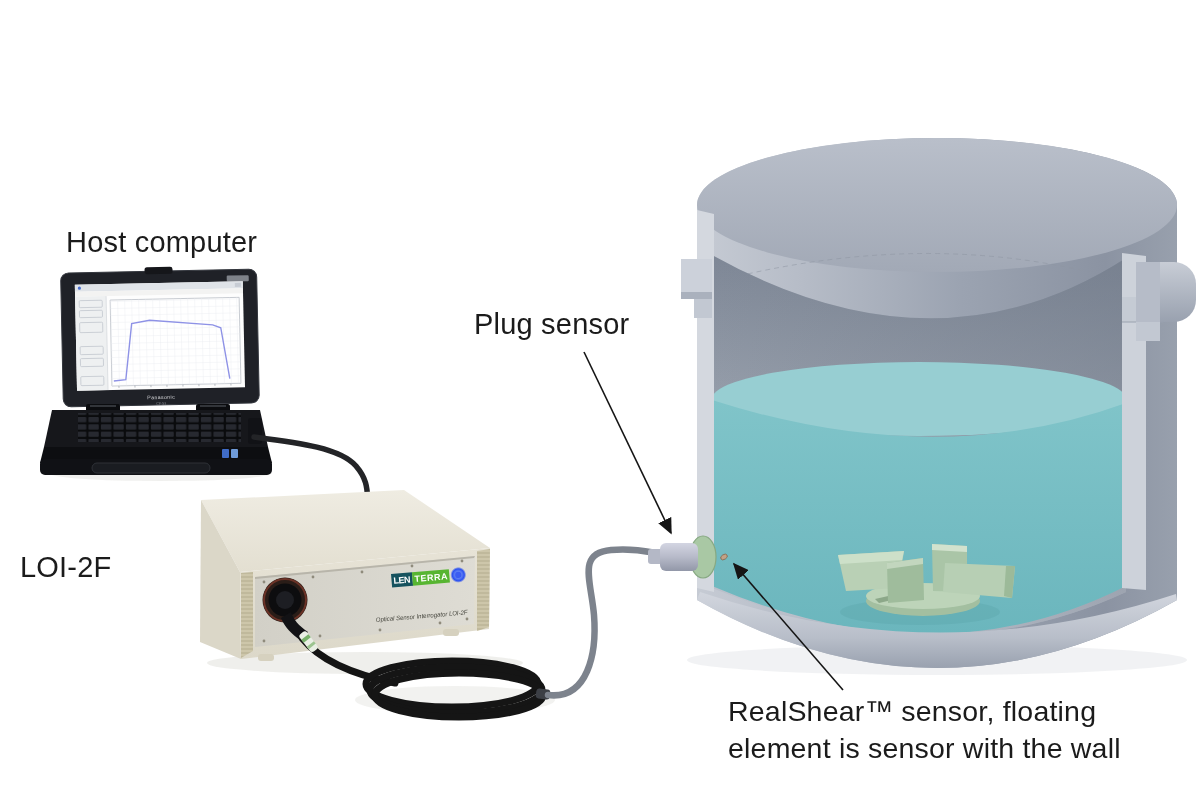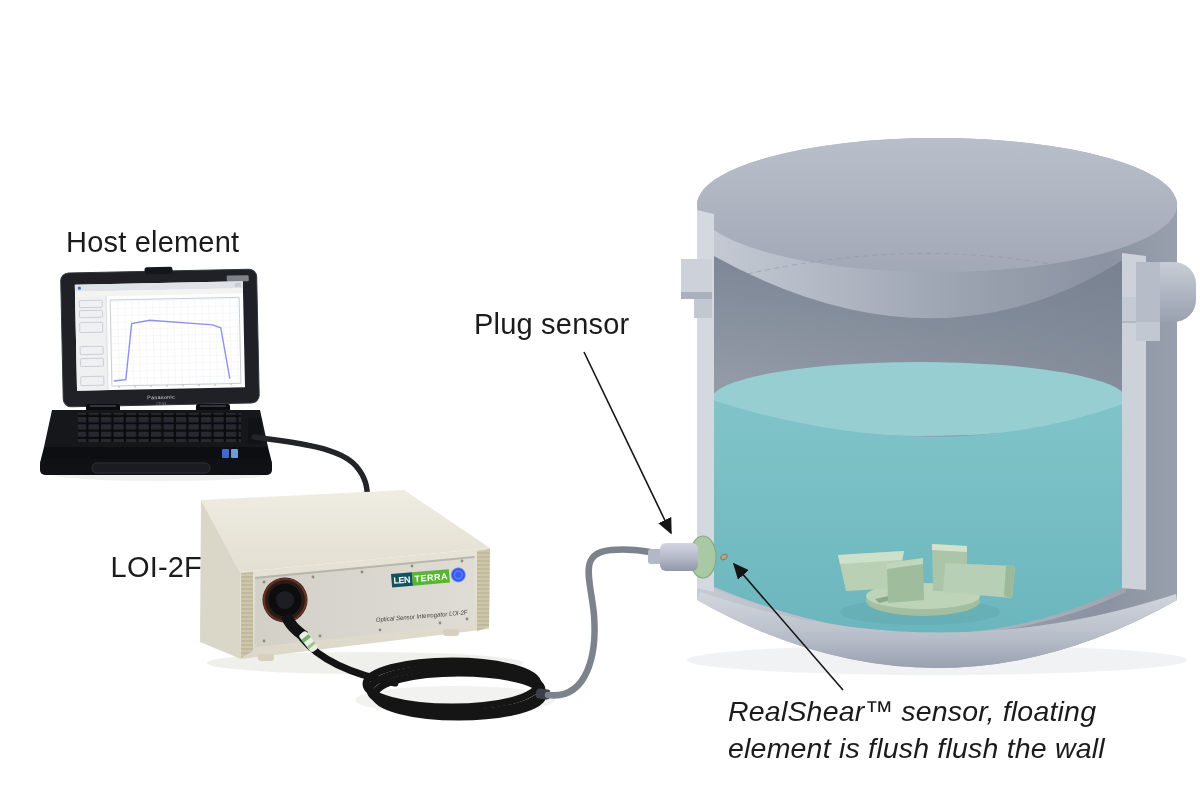--- a/index.html
+++ b/index.html
@@ -4,21 +4,21 @@
 <style>
   html,body { margin:0; padding:0; background:#ffffff; }
   .stage {
     position:relative; width:1200px; height:800px; background:#ffffff;
     overflow:hidden; font-family:"Liberation Sans", sans-serif;
   }
   .lbl {
     position:absolute; color:#1b1b1b; font-size:29px; line-height:37px;
     white-space:nowrap; letter-spacing:0.2px;
   }
-  .lbl.right { text-align:right; }
+  .lbl.right { }
   svg { position:absolute; left:0; top:0; }
   svg text { font-family:"Liberation Sans", sans-serif; }
 </style>
 </head>
 <body>
 
 <div class="stage">
 
 <svg width="1200" height="800" viewBox="0 0 1200 800">
   <defs>
@@ -280,26 +280,26 @@
     <rect x="660" y="543" width="38" height="28" rx="6" fill="url(#gPlug)"></rect>
     <ellipse cx="724" cy="557" rx="3.6" ry="2.4" transform="rotate(-32 724 557)" fill="#c2a287" stroke="#7d6248" stroke-width="0.7"></ellipse>
   </g>
 
   <g stroke="#151515" stroke-width="1.6" fill="none">
     <line x1="584" y1="352" x2="671" y2="533" marker-end="url(#arrowHead)"></line>
     <line x1="843" y1="690" x2="734" y2="564" marker-end="url(#arrowHead)"></line>
   </g>
 </svg>
 
-  <div class="lbl" style="left:66px; top:224px;">Host element</div>
+  <div class="lbl" style="left:66px; top:224px;">Host computer</div>
 
   <div class="lbl" style="left:474px; top:306px;">Plug sensor</div>
 
   <div class="lbl right" style="left:20px; top:549px; width:182px;">
     <span>LOI-2F</span><br>
   </div>
 
-  <div class="lbl" style="left:728px; top:693px; font-size:28.5px;font-style:italic;">
+  <div class="lbl" style="left:728px; top:693px; font-size:28.5px;">
     <span>RealShear™ sensor, floating</span><br>
-    <span>element is flush flush the wall</span>
+    <span>element is sensor with the wall</span>
   </div>
 
 </div>
 
 </body></html>

